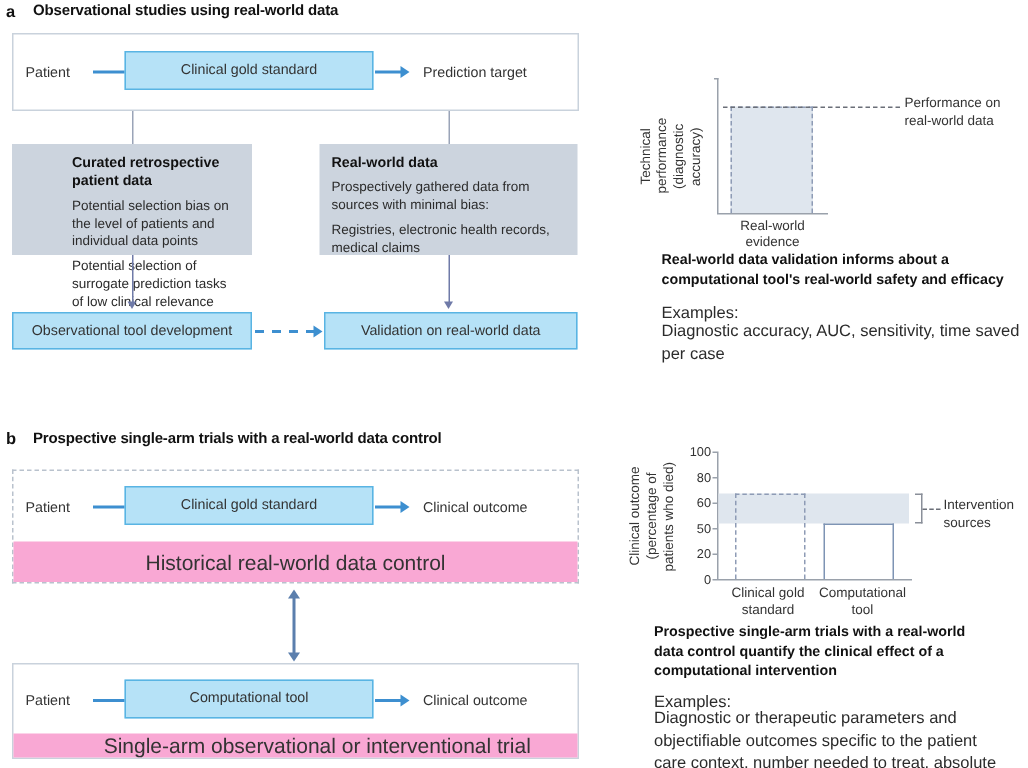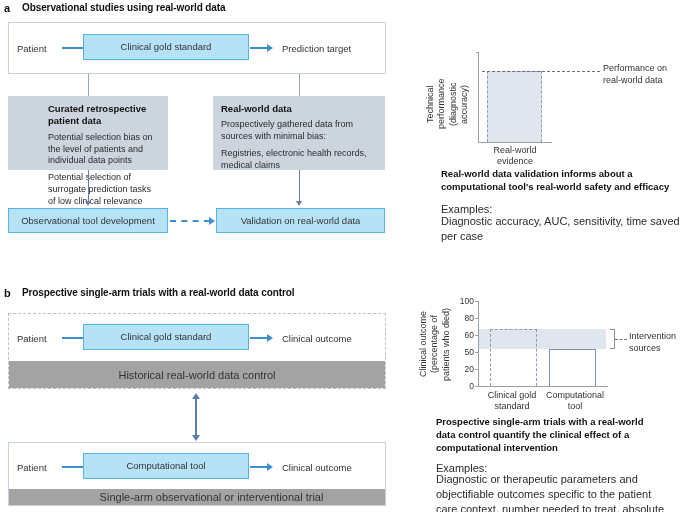--- a/index.html
+++ b/index.html
@@ -56,25 +56,25 @@
     text-align: center;
     line-height: 1.25;
   }
   .gray-box {
     position: absolute;
     background: #ccd4de;
     padding: 7px 8px 6px 8px;
   }
   .gray-band {
     position: absolute;
-    background: #a3a3a3;
+    background: #f9a8d4;
     display: flex;
     align-items: center;
     justify-content: center;
-    font-size: 11px;
+    font-size: 14px;
     color: #333333;
   }
   .plain-label {
     position: absolute;
     font-size: 9.5px;
     color: #333333;
     white-space: nowrap;
   }
   .box-head {
     font-size: 9.5px;

